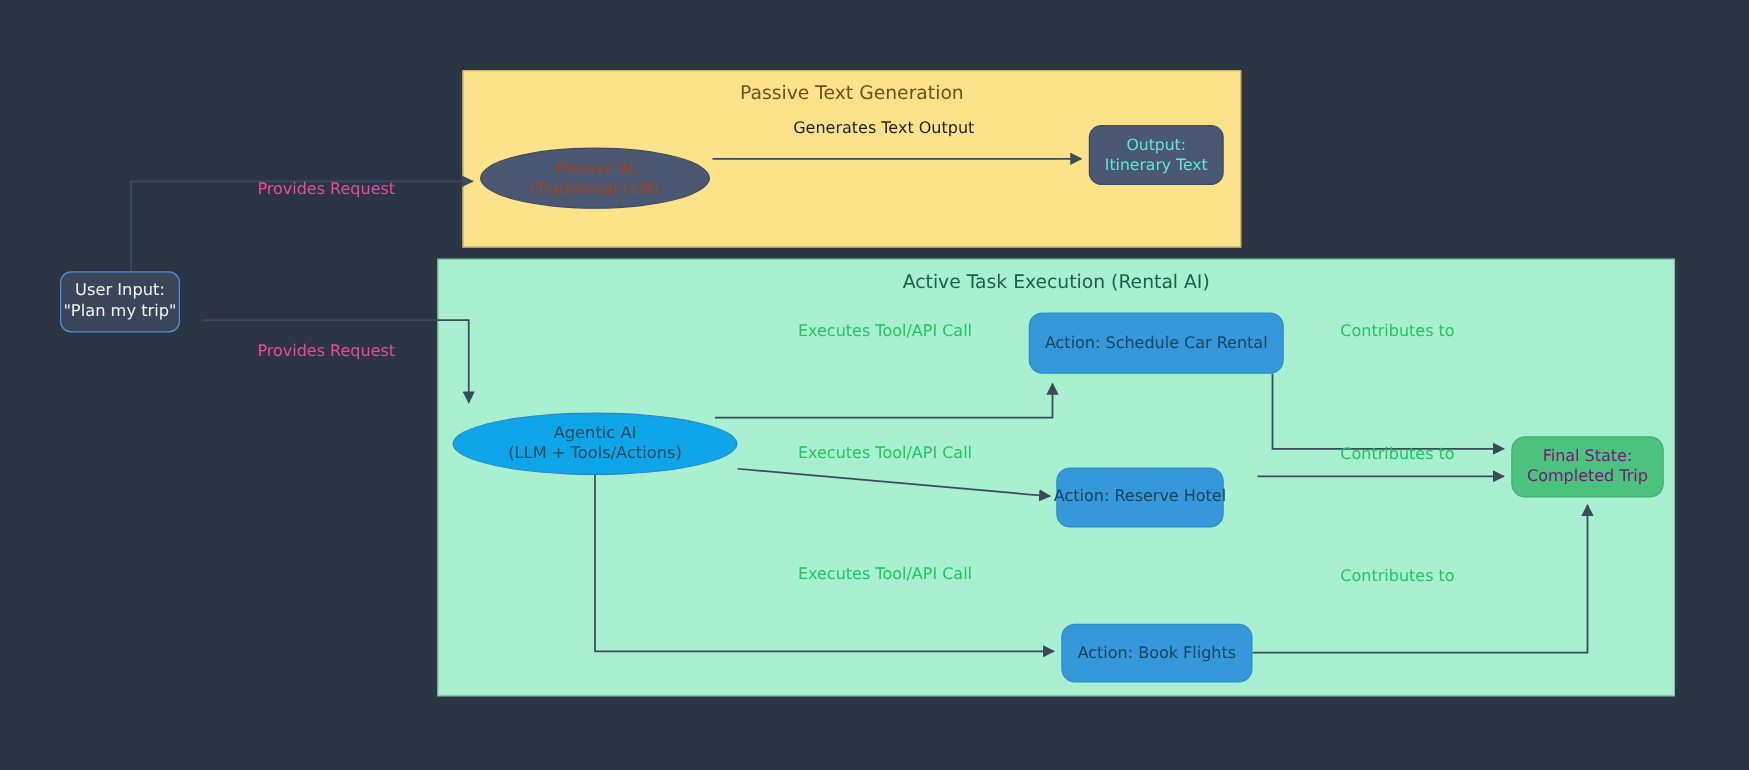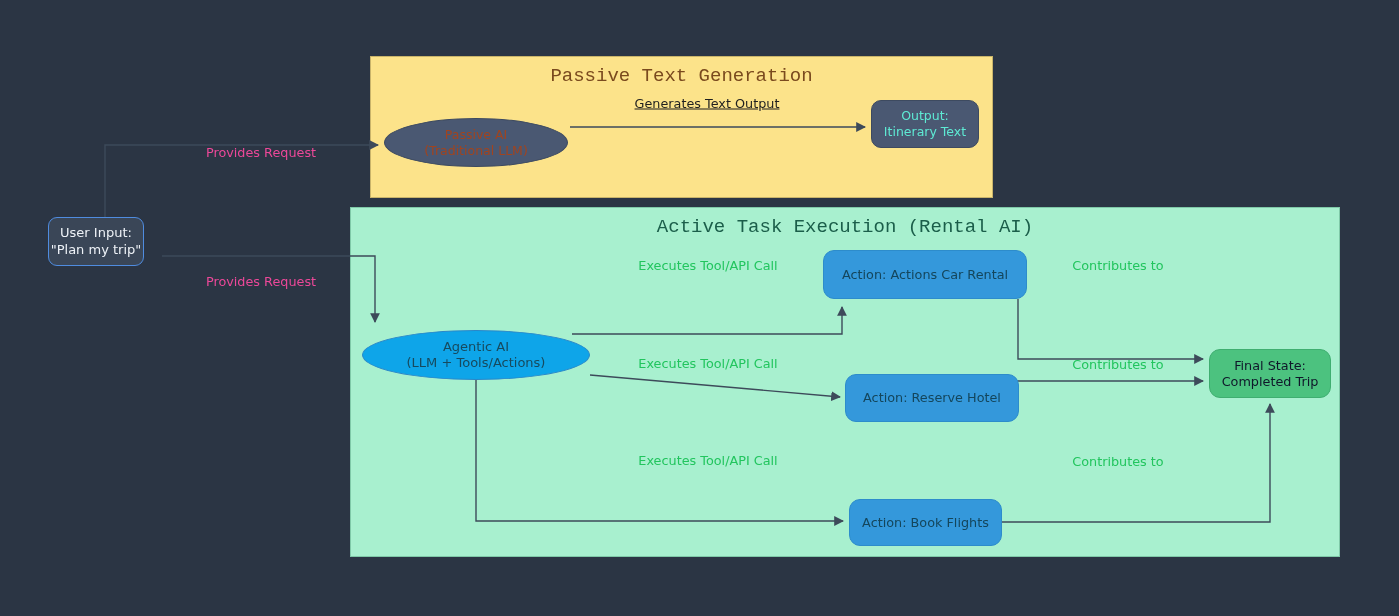--- a/index.html
+++ b/index.html
@@ -41,22 +41,21 @@
   }
   #sg-active {
     left: 350px; top: 207px; width: 990px; height: 350px;
     background: #a8f0cf;
     border: 1px solid #7fc9a8;
   }
   .sg-title {
     position: absolute;
     top: 8px; left: 0; right: 0;
     text-align: center;
-    font-size: 19px;
-    font-family: Liberation Mono, monospace;
+    font-size: 15px;
   }
   #sg-passive .sg-title { color: #7a4a1e; }
   #sg-active  .sg-title { color: #1b5e4a; }
 
   
   #n-user {
     left: 48px; top: 217px; width: 96px; height: 49px;
     background: #3a4657;
     border: 1.6px solid #4f8ce0;
     border-radius: 9px;
@@ -88,28 +87,28 @@
     font-size: 13px;
   }
   .n-action {
     background: #3498db;
     border: 1.4px solid #2d8ccb;
     border-radius: 11px;
     color: #14465c;
     font-size: 12.8px;
   }
   #n-car    { left: 823px; top: 250px; width: 204px; height: 49px; }
-  #n-hotel  { left: 845px; top: 374px; width: 174px; height: 48px; }
+  #n-hotel  { left: 845px; top: 374px; width: 134px; height: 48px; }
   #n-flight { left: 849px; top: 499px; width: 153px; height: 47px; }
   #n-final {
     left: 1209px; top: 349px; width: 122px; height: 49px;
     background: #4cc27f;
     border: 1.4px solid #3fae70;
     border-radius: 11px;
-    color: #0f172a;
+    color: #701a75;
     font-size: 12.8px;
   }
 
   
   .elabel {
     position: absolute;
     font-size: 12.8px;
     white-space: pre;
     transform: translate(-50%, -50%);
   }
@@ -153,35 +152,35 @@
       <path d="M 1018 299 L 1018 359 L 1203 359"></path>
 
       <path d="M 1006 381 L 1203 381"></path>
 
       <path d="M 1002 522 L 1270 522 L 1270 404"></path>
     </g>
   </svg>
 
   <div class="elabel on-dark" style="left:261px; top:152px;">Provides Request</div>
   <div class="elabel on-dark" style="left:261px; top:281px;">Provides Request</div>
-  <div class="elabel on-yellow" style="left:707px; top:103px;text-decoration:underline;">Generates Text Output</div>
+  <div class="elabel on-yellow" style="left:707px; top:103px;">Generates Text Output</div>
   <div class="elabel on-green" style="left:708px; top:265px;">Executes Tool/API Call</div>
   <div class="elabel on-green" style="left:708px; top:363px;">Executes Tool/API Call</div>
   <div class="elabel on-green" style="left:708px; top:460px;">Executes Tool/API Call</div>
   <div class="elabel on-green" style="left:1118px; top:265px;">Contributes to</div>
   <div class="elabel on-green" style="left:1118px; top:364px;">Contributes to</div>
   <div class="elabel on-green" style="left:1118px; top:461px;">Contributes to</div>
 
   <div class="node" id="n-user">User Input:
 "Plan my trip"</div>
   <div class="node" id="n-passive">Passive AI
 (Traditional LLM)</div>
   <div class="node" id="n-output">Output:
 Itinerary Text</div>
   <div class="node" id="n-agentic">Agentic AI
 (LLM + Tools/Actions)</div>
-  <div class="node n-action" id="n-car">Action: Actions Car Rental</div>
+  <div class="node n-action" id="n-car">Action: Schedule Car Rental</div>
   <div class="node n-action" id="n-hotel">Action: Reserve Hotel</div>
   <div class="node n-action" id="n-flight">Action: Book Flights</div>
   <div class="node" id="n-final">Final State:
 Completed Trip</div>
 
 </div>
 
 </body></html>

